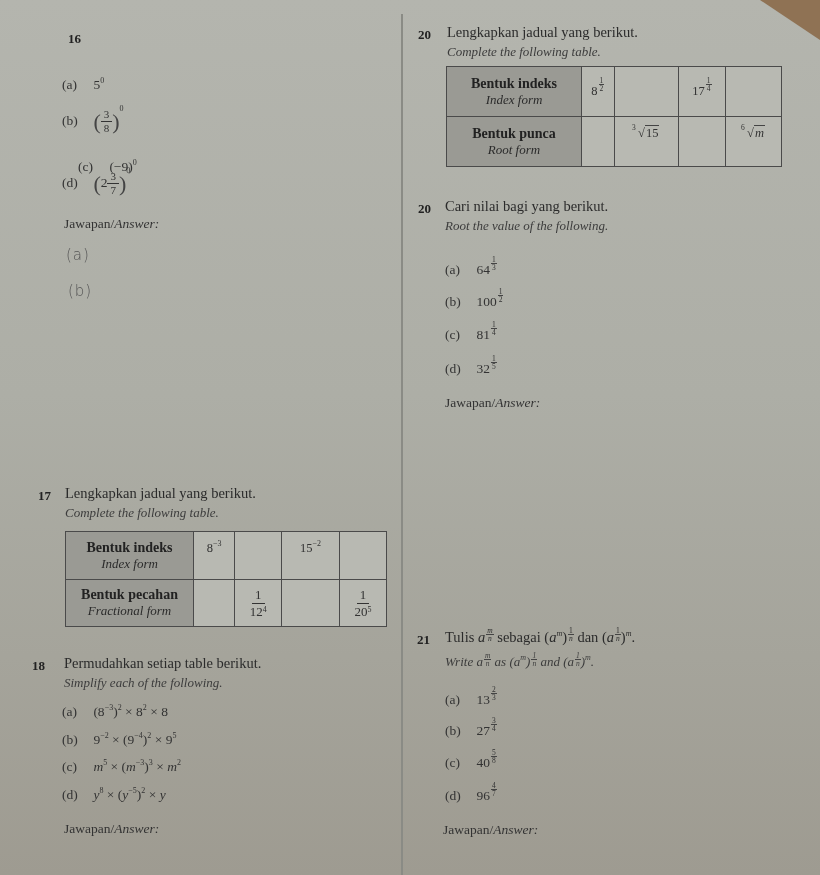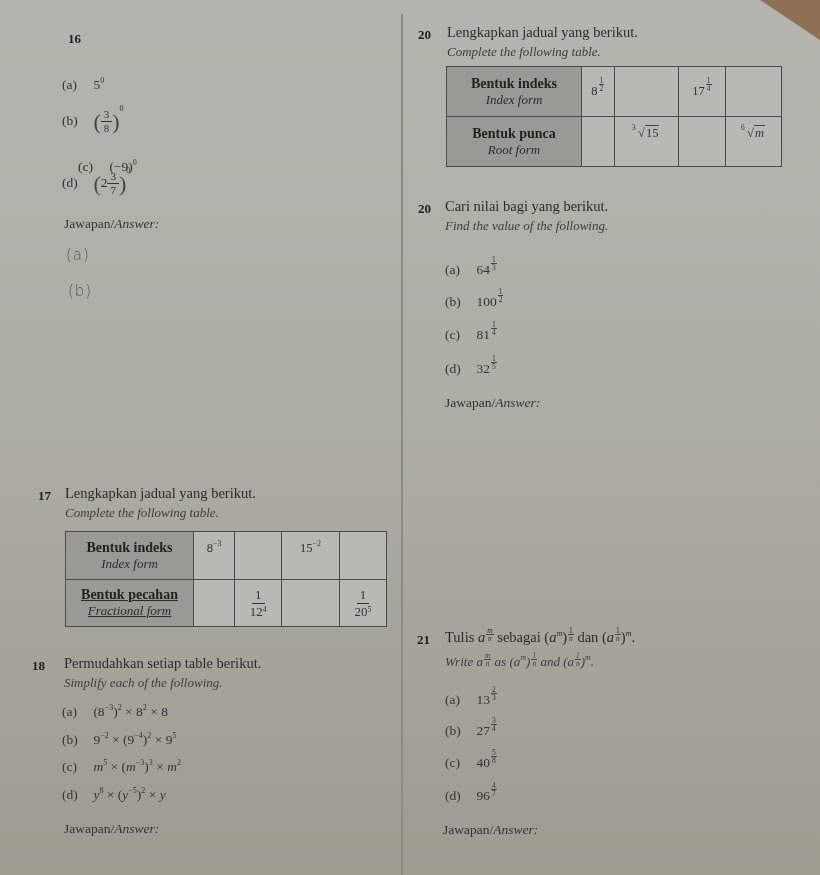--- a/index.html
+++ b/index.html
@@ -107,21 +107,21 @@
       <tr style="height:48px;">
     <td class="hd" style="width:128px;">
       <span class="b">Bentuk indeks</span>
       <span class="it">Index form</span>
     </td>
     <td class="cell"><span style="position:relative; top:-8px;">8<sup class="s">−3</sup></span></td>
     <td class="cell"></td>
     <td class="cell"><span style="position:relative; top:-8px;">15<sup class="s">−2</sup></span></td>
     <td class="cell"></td>
   </tr>
-  <tr style="height:47px;text-decoration:underline;">
+  <tr style="height:47px;">
     <td class="hd">
       <span class="b">Bentuk pecahan</span>
       <span class="it">Fractional form</span>
     </td>
     <td class="cell"></td>
     <td class="cell"><span class="bigfrac">
             <span class="num">1</span>
             <span class="den">12<sup class="s" style="vertical-align:4px;">4</sup></span>
           </span></td>
     <td class="cell"></td>
@@ -190,21 +190,21 @@
     <td class="cell"><span class="root" style="position:relative; top:-8px;"><span class="idx">3</span><span class="rad">√</span><span class="bar">15</span></span></td>
     <td class="cell"></td>
     <td class="cell"><span class="root" style="position:relative; top:-8px;"><span class="idx">6</span><span class="rad">√</span><span class="bar"><i>m</i></span></span></td>
   </tr>
 </tbody>
   </table>
 
 <div class="qnum" style="left:418px; top:201px;">20</div>
 <div class="q" style="left:445px; top:198px;">
   <div class="qtitle">Cari nilai bagi yang berikut.</div>
-  <div class="qsub">Find the value of the following.</div>
+  <div class="qsub">Root the value of the following.</div>
 </div>
 <div class="item" style="left:445px; top:256px;">
   <span class="lbl">(a)</span>
   <span><span>64</span><span class="expfrac">
         <span class="n">1</span>
         <span>3</span>
       </span></span>
 </div>
 <div class="item" style="left:445px; top:288px;">
   <span class="lbl">(b)</span>

